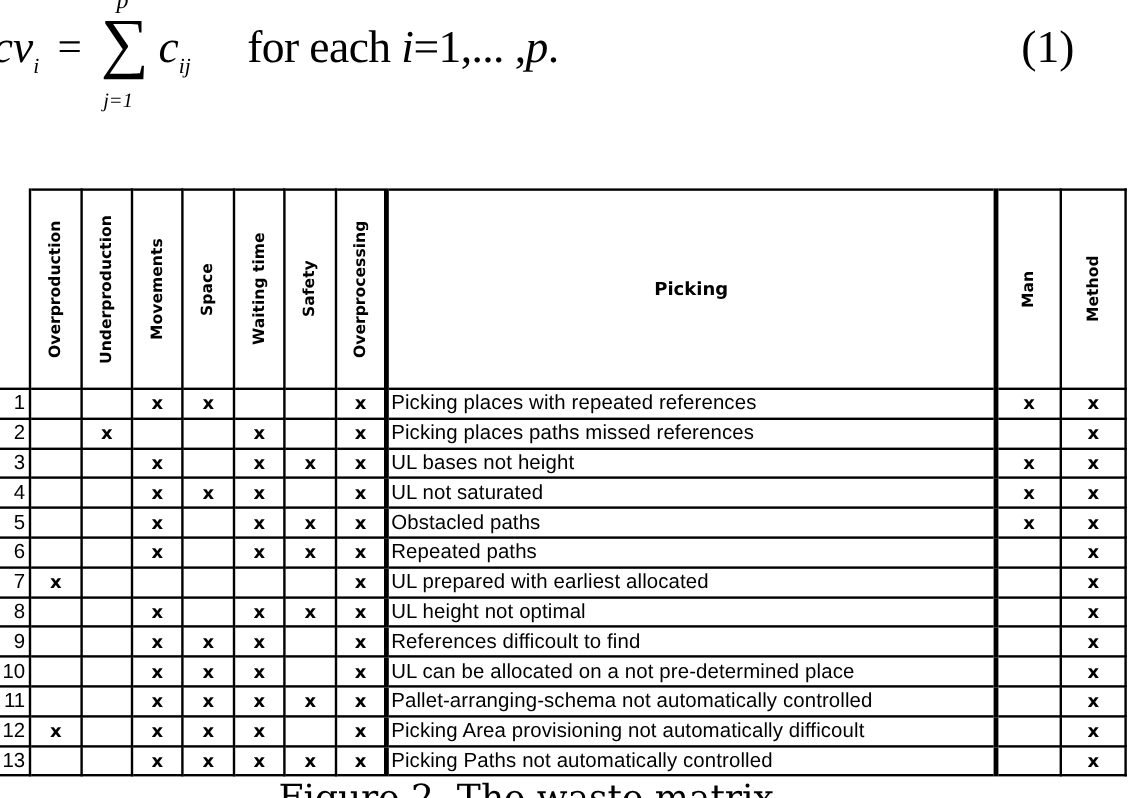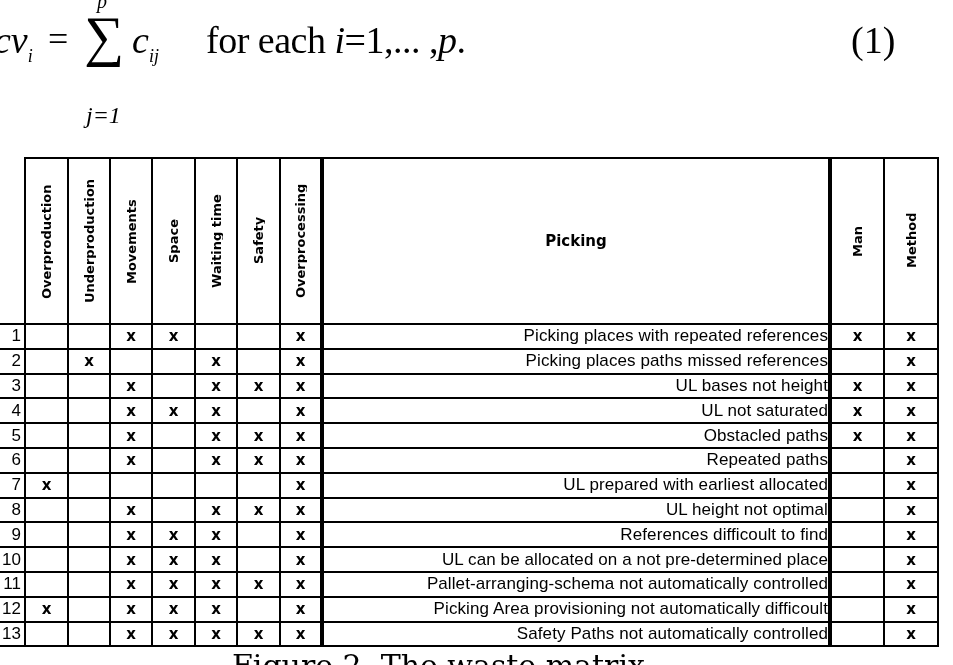--- a/index.html
+++ b/index.html
@@ -3,36 +3,36 @@
 <meta charset="utf-8">
 <style>
   html, body { margin: 0; padding: 0; background: #ffffff; }
   body { width: 953px; height: 665px; position: relative; overflow: hidden; font-family: "DejaVu Sans", sans-serif; color: #000; }
   .formula { position: absolute; left: 0; top: 0; width: 953px; height: 110px; font-family: "Liberation Serif", "DejaVu Serif", serif; }
   .f-lhs { position: absolute; left: -6px; top: 18px; font-size: 38px; font-style: italic; }
   .f-lhs sub { font-size: 18px; font-style: italic; }
   .f-eq { position: absolute; left: 48px; top: 18px; font-size: 36px; }
   .f-p { position: absolute; left: 97px; top: -10px; font-size: 20px; font-style: italic; }
   .f-sigma { position: absolute; left: 84px; top: 8px; font-size: 56px; line-height: 56px; }
-  .f-j { position: absolute; left: 86px; top: 74px; font-size: 24px; font-style: italic; margin-top: 28px; }
+  .f-j { position: absolute; left: 86px; top: 74px; font-size: 17px; font-style: italic; }
   .f-c { position: absolute; left: 132px; top: 18px; font-size: 38px; font-style: italic; }
   .f-c sub { font-size: 18px; }
   .f-text { position: absolute; left: 186px; top: 18px; font-size: 38px; letter-spacing: -0.5px; margin-left: 20px; }
   .f-text i { font-style: italic; }
   .f-num { position: absolute; left: 851px; top: 18px; font-size: 38px; }
 
   .tbl { position: absolute; left: -12px; top: 157px; border-collapse: collapse; table-layout: fixed; }
   .tbl td, .tbl th { border: 2px solid #000; padding: 0; }
   .tbl th { height: 164px; font-weight: bold; font-size: 13px; vertical-align: middle; }
   .tbl th.num-h { border-left: none; border-top: none; border-bottom: 2px solid #000; }
   .vert { display: block; writing-mode: vertical-rl; transform: rotate(180deg); white-space: nowrap; margin: 0 auto; overflow: hidden; max-height: 160px; line-height: 1; }
   .tbl th.prob-h { font-size: 15px; }
   .tbl td { height: 22.8px; font-size: 15px; text-align: center; vertical-align: middle; font-weight: bold; }
   .tbl td.idx { font-weight: normal; font-size: 17px; text-align: right; padding-right: 3px; border-left: none; font-family: "Liberation Sans", sans-serif; }
-  .tbl td.prob { text-align: right; font-weight: normal; font-size: 17px; padding-left: 2px; font-family: "Liberation Sans", sans-serif; letter-spacing: 0.1px; white-space: nowrap; overflow: hidden; }
+  .tbl td.prob { text-align: left; font-weight: normal; font-size: 17px; padding-left: 2px; font-family: "Liberation Sans", sans-serif; letter-spacing: 0.1px; white-space: nowrap; overflow: hidden; }
   .thick-r { border-right-width: 4px !important; }
   .caption { position: absolute; left: 232px; top: 648px; font-family: "DejaVu Serif", serif; font-size: 30px; white-space: nowrap; }
 </style>
 </head>
 <body>
 
 <div class="formula">
   <span class="f-lhs"><span>cv</span><sub>i</sub></span>
   <span class="f-eq">=</span>
   <span class="f-p">p</span>
@@ -249,20 +249,20 @@
       </tr>
       <tr>
         <td class="idx">13</td>
         <td class=""></td>
         <td class=""></td>
         <td class="">x</td>
         <td class="">x</td>
         <td class="">x</td>
         <td class="">x</td>
         <td class="thick-r">x</td>
-        <td class="prob thick-r">Safety Paths not automatically controlled</td>
+        <td class="prob thick-r">Picking Paths not automatically controlled</td>
         <td></td>
         <td>x</td>
       </tr>
     </tbody>
 </table>
 
 <div class="caption">Figure 2. The waste matrix</div>
 
 </body></html>

